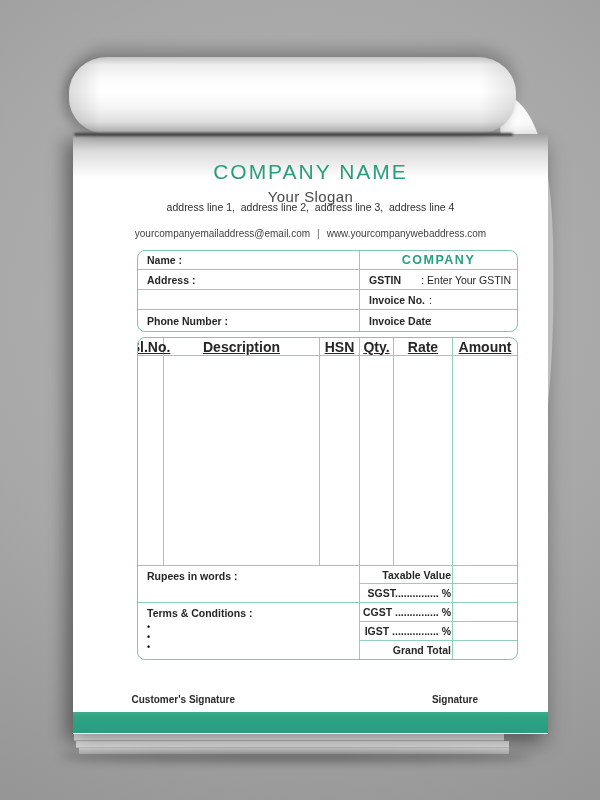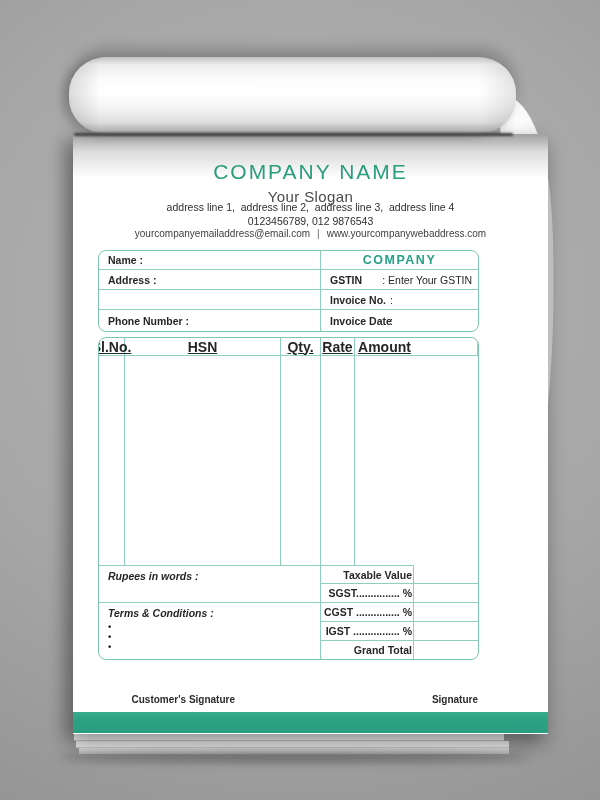--- a/index.html
+++ b/index.html
@@ -28,37 +28,37 @@
     background:linear-gradient(180deg,rgba(30,30,30,0.42) 0,rgba(60,60,60,0.18) 40%,rgba(255,255,255,0) 100%);}
   .ctr{left:0;right:0;text-align:center;}
   .company{top:26px;font-size:21px;letter-spacing:2px;color:#2a9d7c;font-weight:500;}
   .slogan{top:54px;font-size:15px;color:#4a4a4a;letter-spacing:.4px;}
   .addrline{top:67px;font-size:10.5px;color:#2f2f2f;white-space:pre;}
   .phoneline{top:81px;font-size:10.5px;color:#2f2f2f;}
   .mailline{top:94px;font-size:10px;color:#3e3e3e;}
   .mailline .sep{margin:0 7px;color:#666;}
 
   
-  .tbl{border:1.5px solid #7cc7ad;border-radius:8px;overflow:hidden;display:grid;background:#fff;}
+  .tbl{border:1.5px solid #7cc7ad;border-radius:8px;overflow:hidden;display:grid;background:#fff;margin-left:39px;}
   .info-tbl{left:25px;top:116px;width:379px;height:80px;grid-template-columns:222px 1fr;grid-template-rows:19px 20px 20px 1fr;}
   .items-tbl{left:25px;top:203px;width:379px;height:321px;
     grid-template-columns:26px 156px 40px 34px 59px 1fr;
     grid-template-rows:18px 210px 18px 19px 19px 19px 1fr;}
   .cell{font-size:10.5px;color:#222;box-sizing:border-box;}
   .br{border-right:1px solid #8ed0bb;}
   .bb{border-bottom:1px solid #8ed0bb;}
   .lbl{font-weight:700;color:#262626;padding-left:9px;display:flex;align-items:center;}
   .invoice-title{display:flex;align-items:center;justify-content:center;
     color:#27a085;font-weight:700;font-size:12.5px;letter-spacing:1.5px;}
   .kv{position:relative;display:flex;align-items:center;padding-left:9px;font-weight:700;color:#262626;}
   .kv .val{position:absolute;font-weight:400;color:#262626;}
   .val-gstin{left:39%;}
   .val-colon{left:44%;}
   .hcell{display:flex;align-items:center;justify-content:center;font-weight:700;font-size:14px;color:#262626;text-decoration:underline;}
-  .pad-cell{padding:4px 0 0 9px;font-weight:700;color:#262626;font-style:italic;}
+  .pad-cell{padding:4px 0 0 9px;font-weight:700;color:#262626;}
   .bullets{margin-top:3px;line-height:10px;font-size:9px;color:#111;}
   .tot-lbl{display:flex;align-items:center;justify-content:flex-end;padding-right:1px;font-weight:700;color:#262626;}
 
   
   .sig{top:560px;width:140px;text-align:right;font-size:10px;font-weight:700;color:#2a2a2a;}
   .sig-left{left:22px;}
   .sig-right{left:265px;}
   .footer-bar{left:0;top:578px;width:100%;height:21px;
     background:linear-gradient(180deg,#3bac8d 0%,#2da384 30%,#2b9c7f 100%);}
 
@@ -94,21 +94,20 @@
 <div class="abs stack2"></div>
 <div class="abs stack3"></div>
 <div class="abs floorshadow"></div>
 
 <div class="abs page">
   <div class="abs top-shade"></div>
 
   <div class="abs ctr company">COMPANY NAME</div>
   <div class="abs ctr slogan">Your Slogan</div>
   <div class="abs ctr addrline">address line 1,  address line 2,  address line 3,  address line 4</div>
-  <div class="abs ctr phoneline">0123456789, 012 9876543</div>
   <div class="abs ctr mailline">
     <span>yourcompanyemailaddress@email.com</span><span class="sep">|</span><span>www.yourcompanywebaddress.com</span>
   </div>
 
   <div class="abs tbl info-tbl">
     <div class="cell lbl br bb">Name :</div>
     <div class="cell invoice-title bb">COMPANY</div>
     <div class="cell lbl br bb">Address :</div>
     <div class="cell kv bb">
       <span>GSTIN</span>
@@ -122,20 +121,21 @@
     <div class="cell lbl br">Phone Number :</div>
     <div class="cell kv">
       <span>Invoice Date</span>
       <span class="val val-colon">:</span>
     </div>
   </div>
 
   <div class="abs tbl items-tbl">
 
     <div class="cell hcell br bb">Sl.No.</div>
+    <div class="cell hcell br bb">Description</div>
     <div class="cell hcell br bb">HSN</div>
     <div class="cell hcell br bb">Qty.</div>
     <div class="cell hcell br bb">Rate</div>
     <div class="cell hcell bb">Amount</div>
 
     <div class="cell br bb"></div>
     <div class="cell br bb"></div>
     <div class="cell br bb"></div>
     <div class="cell br bb"></div>
     <div class="cell br bb"></div>

